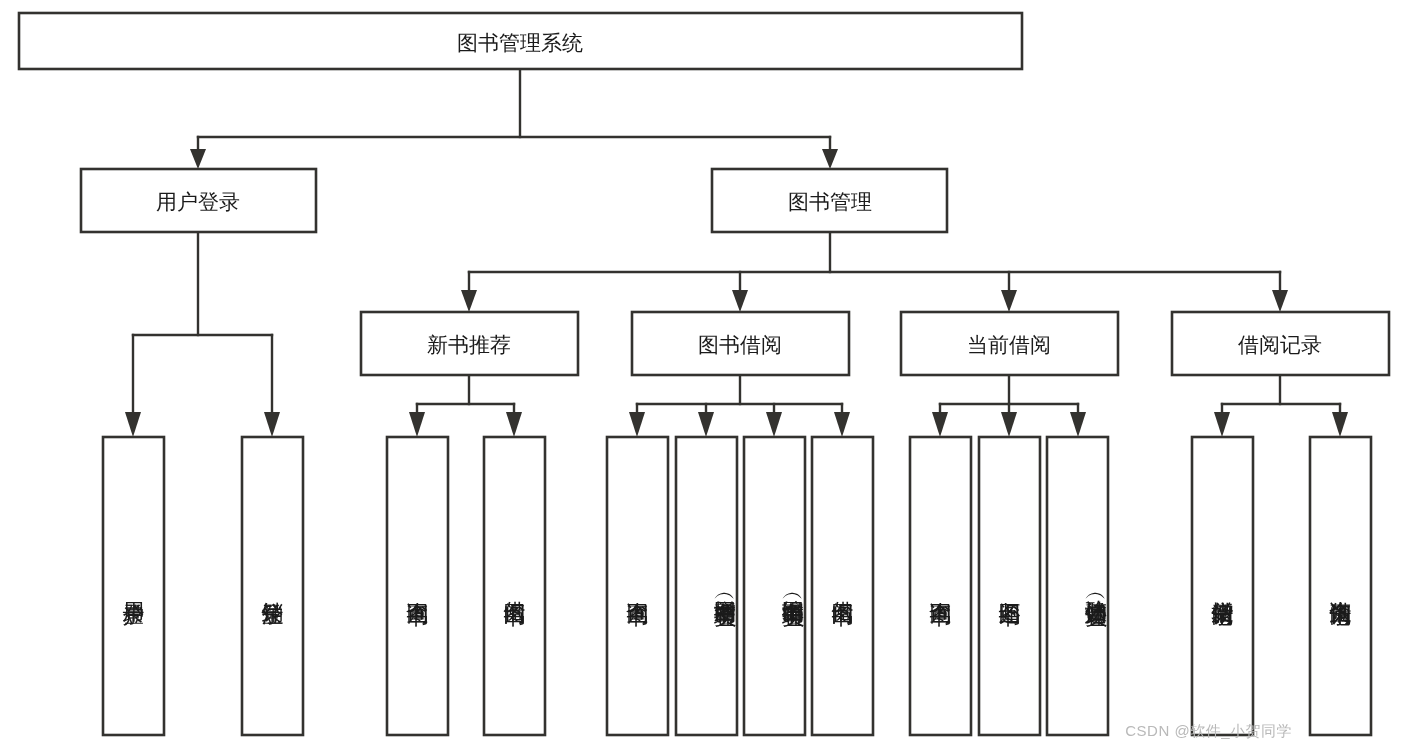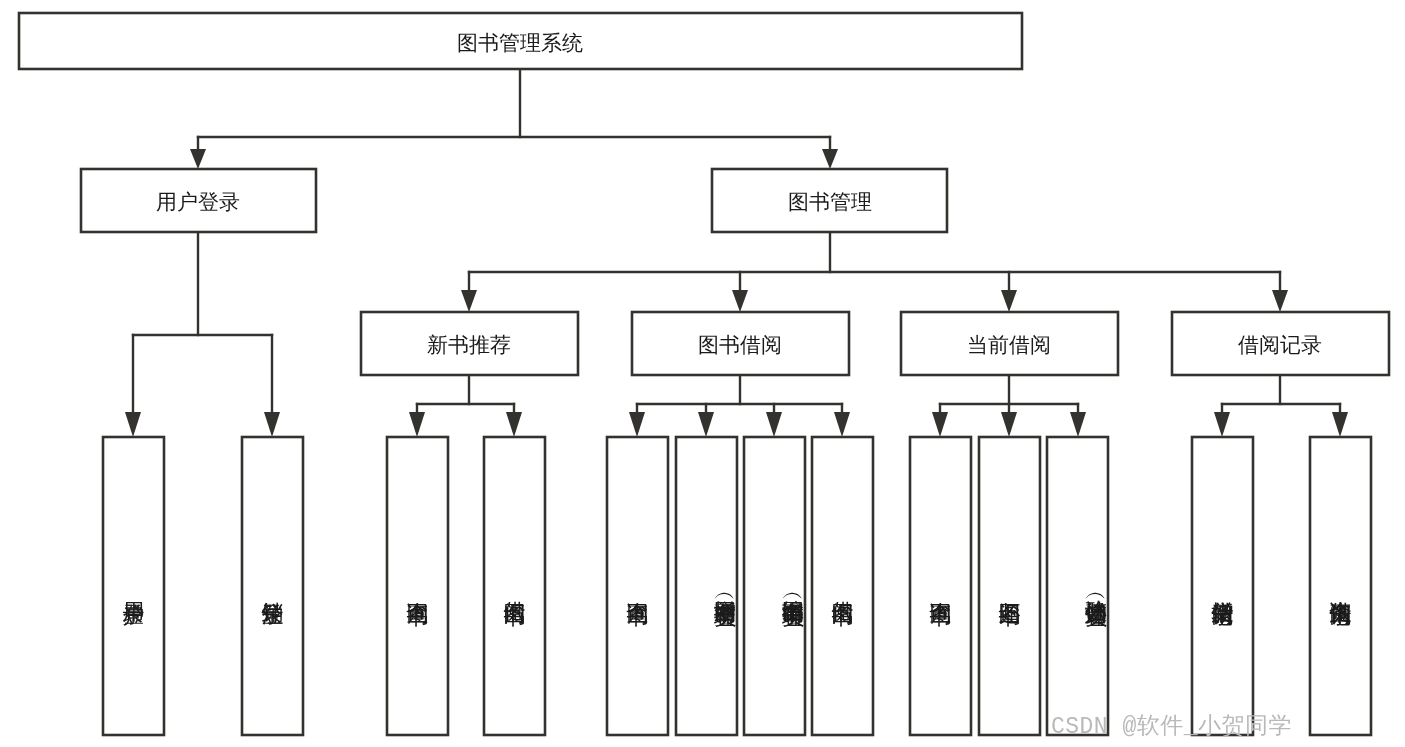--- a/index.html
+++ b/index.html
@@ -59,22 +59,22 @@
     color: #1b1b1b;
     letter-spacing: 1px;
     text-align: center;
     white-space: nowrap;
     pointer-events: none;
   }
   .watermark {
     position: absolute;
     right: 8px;
     bottom: 6px;
-    font-family: Liberation Mono, monospace;
-    font-size: 23px;
+    font-family: Liberation Sans, sans-serif;
+    font-size: 15px;
     color: #b9b9b9;
     letter-spacing: 0.5px;
     user-select: none;
   }
 </style>
 </head>
 <body>
 
 <div id="diagram-root">
 

